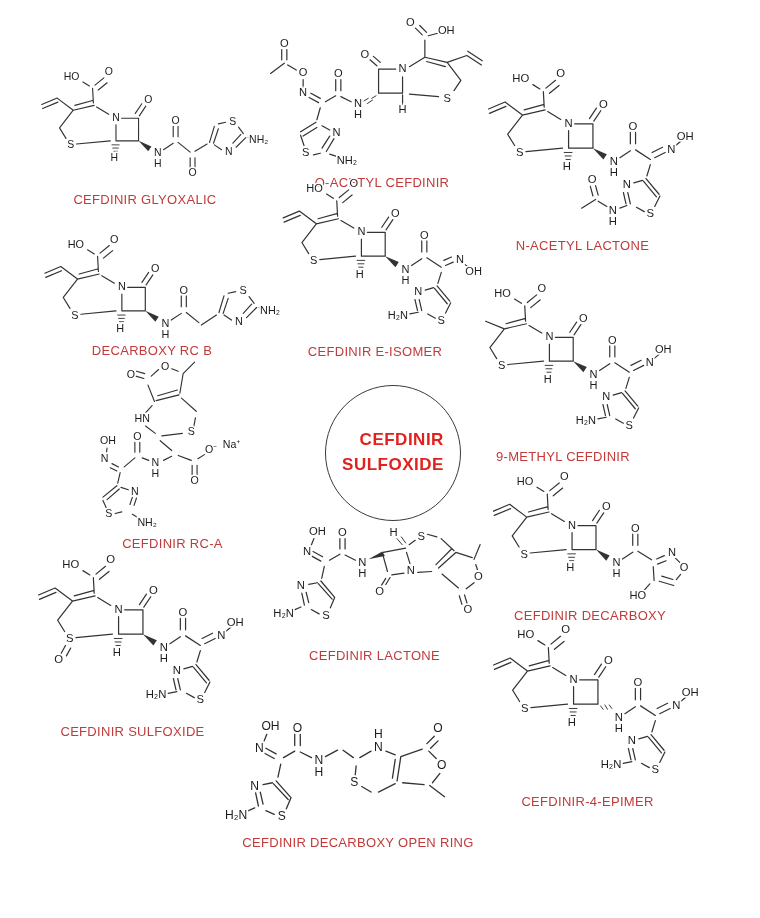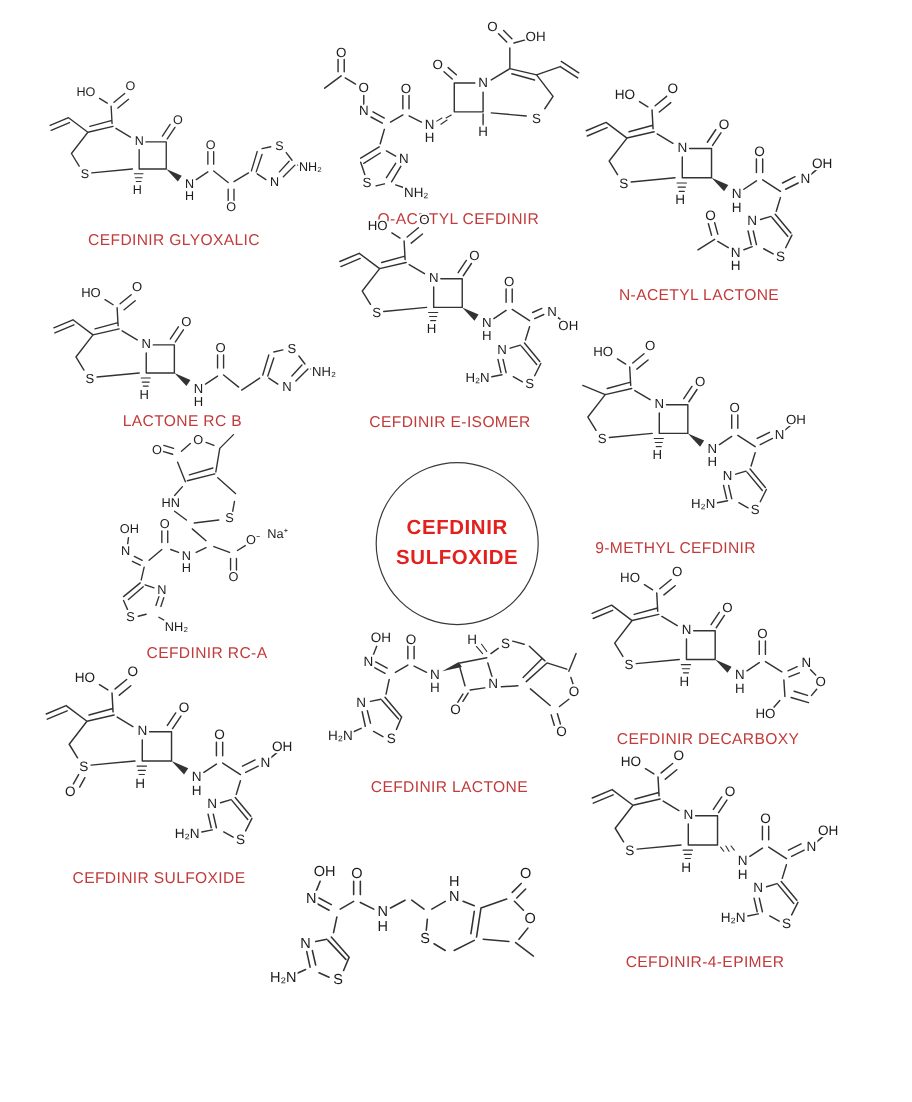--- a/index.html
+++ b/index.html
@@ -15,23 +15,23 @@
   .atom{
     font:13px "Liberation Sans", sans-serif;fill:#1c1c1c;
     text-anchor:middle;dominant-baseline:middle;
     stroke:#fff;stroke-width:4px;paint-order:stroke;
   }
   .cap{
     margin-top:2px;font-size:13px;letter-spacing:.3px;white-space:nowrap;
     color:var(--label-red,#c23a3a);text-align:right;
   }
   .hub{
-    position:absolute;left:313px;top:385px;width:134px;height:134px;
+    position:absolute;left:325px;top:385px;width:134px;height:134px;
     border:1.4px solid #3a3a3a;border-radius:50%;
-    display:flex;align-items:center;justify-content:center;text-align:center;
+    display:flex;align-items:center;justify-content:center;text-align:right;
   }
   .hub-text{
     font-size:17px;font-weight:bold;line-height:1.45;letter-spacing:.5px;
     color:var(--title-red,#e2201d);
   }
 </style>
 </head>
 <body>
 
 <section class="struct" style="left:20px;top:61px;width:250px">
@@ -123,21 +123,21 @@
       <text x="63" y="105" class="atom">S</text>
       <text x="159" y="49" class="atom">O</text>
       <text x="117" y="121" class="atom">H</text>
       <text x="171" y="115" class="atom">N</text>
       <text x="171" y="128" class="atom">H</text>
       <text x="193" y="75" class="atom">O</text>
       <text x="264" y="76" class="atom">S</text>
       <text x="259" y="113" class="atom">N</text>
       <text x="296" y="99" class="atom">NH₂</text>
     </svg>
-  <div class="cap">LACTONE RC B</div>
+  <div class="cap">DECARBOXY RC B</div>
 </section>
 
 <section class="struct" style="left:260px;top:172px;width:230px">
   <svg width="230" height="170" viewBox="0 0 270 200">
     <g class="bonds">
       <path d="M78,26 L86,31 M90,34 L91,52 M93,30 L104,21 M97,36 L108,27 M95,57 L110,66 M92,55 L66,61 M90,49 L68,55 M66,61 L46,46 M46,46 L27,54 M47,51 L28,59 M66,61 L49,83 M49,83 L57,96 M70,103 L112,99 M126,71 L147,71 M147,71 L147,99 M147,99 L119,99 M119,99 L119,79 M148,68 L156,56 M143,65 L151,53 M178,110 L190,102 M190,94 L190,81 M196,94 L196,81 M196,101 L213,112 M218,110 L227,106 M216,104 L225,100 M241,109 L246,113 M213,118 L209,131 M204,136 L194,139 M208,134 L223,152 M205,137 L220,155 M224,154 L218,166 M206,172 L197,167 M190,163 L187,150 M185,163 L182,150 M186,165 L176,167"></path>
       <path class="hash" d="M114,104 L123,104 M115,108 L122,108 M116,112 L121,112"></path>
       <path class="wedge" d="M147,99 L163,106 L159,112 Z"></path>
     </g>
   <text x="64" y="20" class="atom">HO</text>
@@ -324,13 +324,14 @@
       <text x="19" y="111" class="atom">H₂N</text>
       <text x="85" y="18" class="atom">O</text>
       <text x="108" y="52" class="atom">N</text>
       <text x="108" y="65" class="atom">H</text>
       <text x="172" y="38" class="atom">N</text>
       <text x="172" y="25" class="atom">H</text>
       <text x="146" y="76" class="atom">S</text>
       <text x="236" y="18" class="atom">O</text>
       <text x="240" y="58" class="atom">O</text>
     </svg>
+  <div class="cap">CEFDINIR DECARBOXY OPEN RING</div>
 </section>
 
 </body></html>

